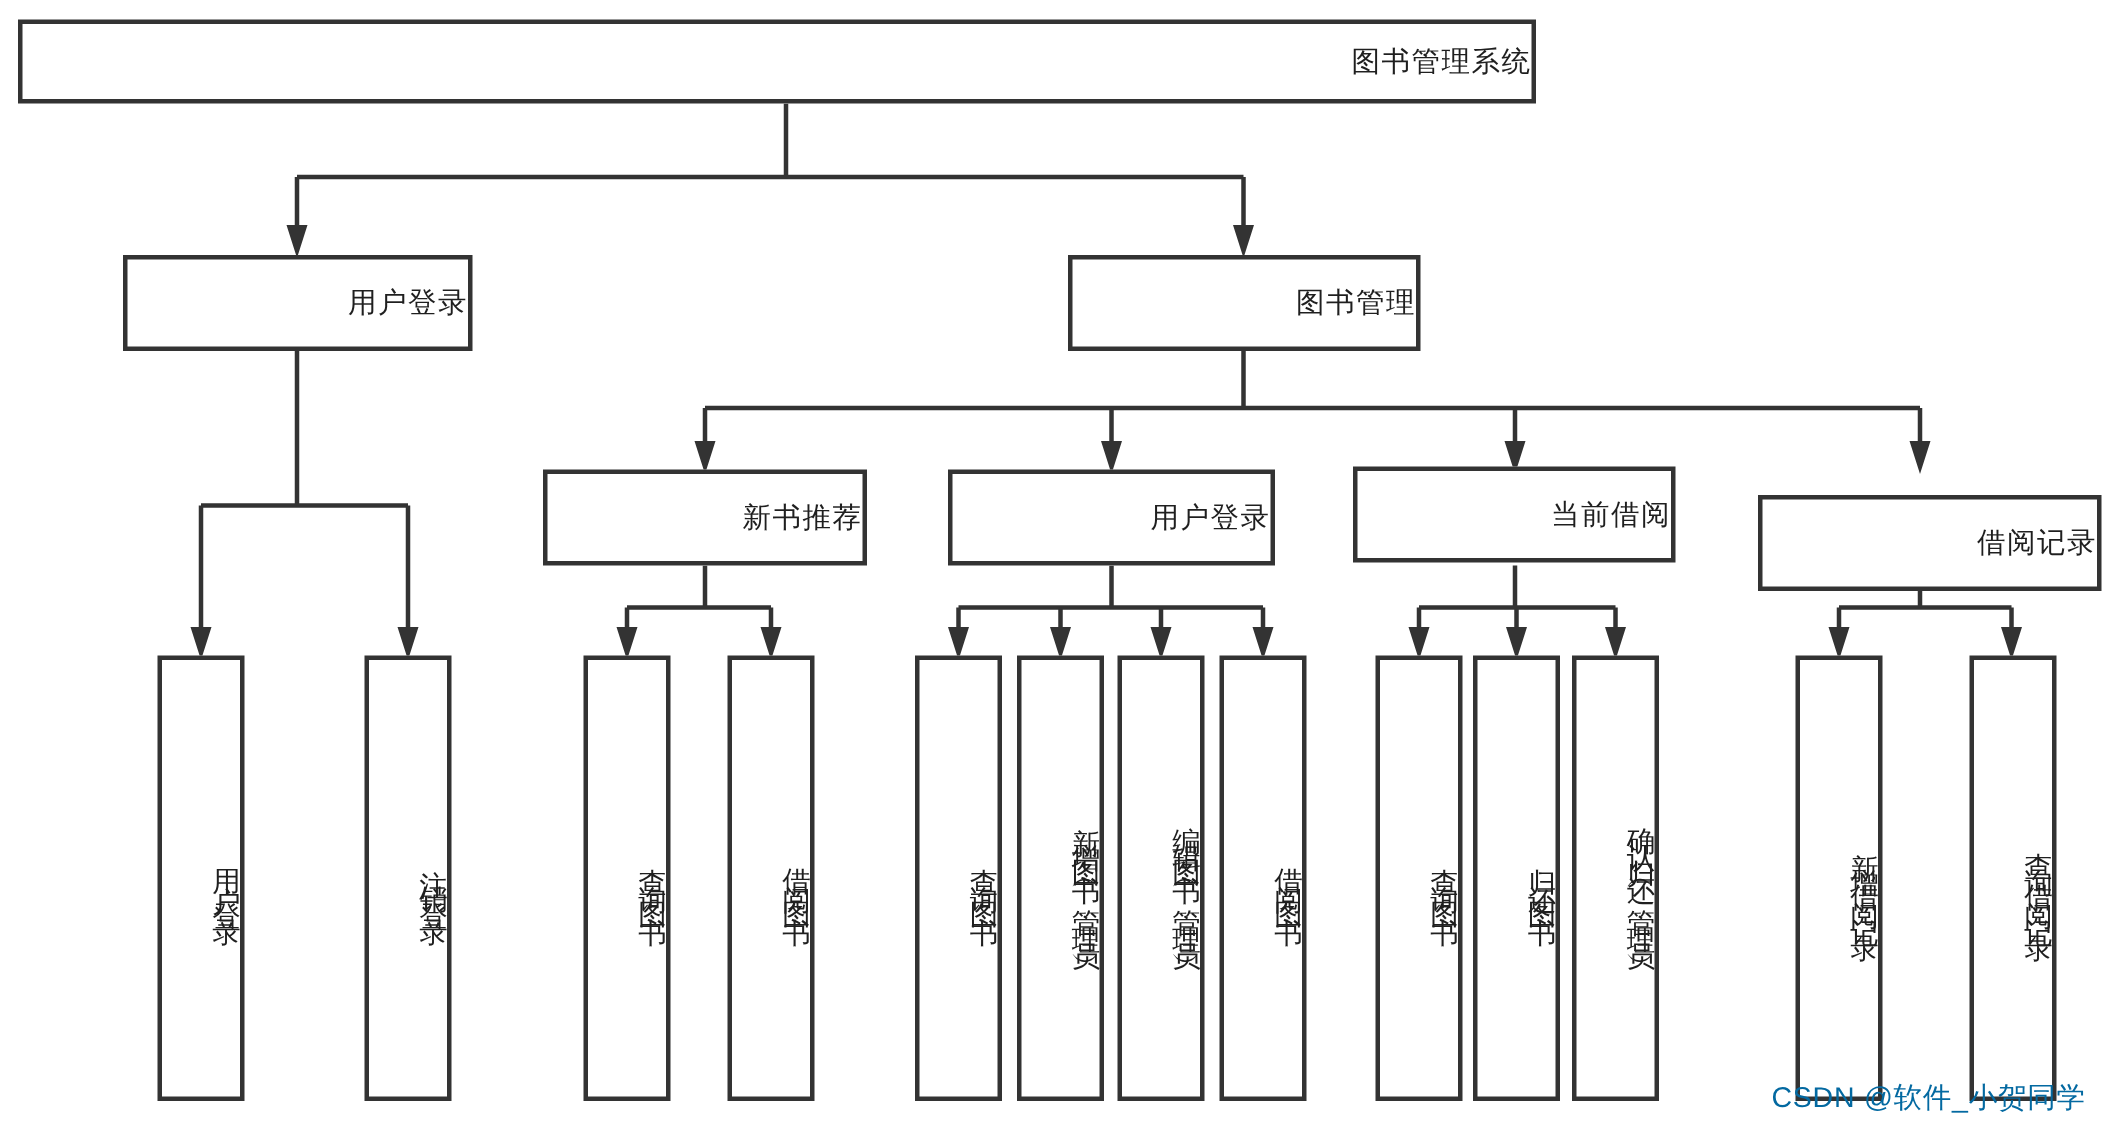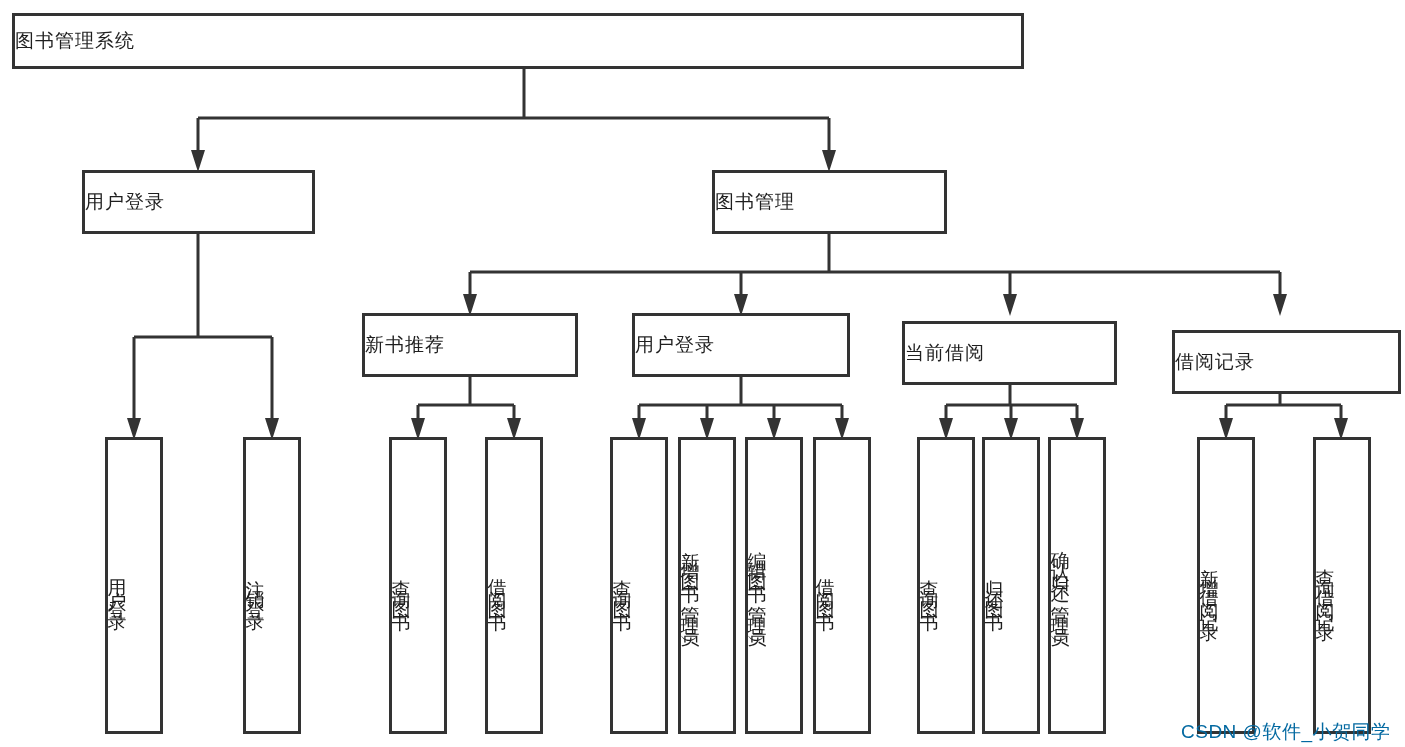--- a/index.html
+++ b/index.html
@@ -4,21 +4,21 @@
 <style>
   html,body { margin:0; padding:0; background:#ffffff; }
   .canvas {
     position:relative; width:1405px; height:747px; background:#ffffff;
     font-family:"Liberation Sans","DejaVu Sans",sans-serif; overflow:hidden;
     color:#1f1f1f;
   }
   .connector-layer { position:absolute; left:0; top:0; width:1405px; height:747px; }
   .box {
     position:absolute; background:#ffffff; border:3px solid #333333;
-    box-sizing:border-box; display:flex; align-items:center; justify-content:flex-start;
+    box-sizing:border-box; display:flex; align-items:center; justify-content:flex-end;
   }
   .hlabel { font-size:19px; letter-spacing:1px; white-space:nowrap; }
   .vlabel {
     writing-mode:vertical-lr; text-orientation:mixed;
     font-size:19px; letter-spacing:11px; line-height:1;
   }
   .watermark {
     position:absolute; left:1181px; top:719px; font-size:19px;
     color:#0369a1; letter-spacing:0.5px; white-space:nowrap; z-index:5;
   }
@@ -60,21 +60,21 @@
   <div class="box" style="left:712px;top:170px;width:235px;height:64px">
     <span class="hlabel">图书管理</span>
   </div>
 
   <div class="box" style="left:362px;top:313px;width:216px;height:64px">
     <span class="hlabel">新书推荐</span>
   </div>
   <div class="box" style="left:632px;top:313px;width:218px;height:64px">
     <span class="hlabel">用户登录</span>
   </div>
-  <div class="box" style="left:902px;top:321px;width:215px;height:64px">
+  <div class="box" style="left:902px;top:311px;width:215px;height:64px">
     <span class="hlabel">当前借阅</span>
   </div>
   <div class="box" style="left:1172px;top:330px;width:229px;height:64px">
     <span class="hlabel">借阅记录</span>
   </div>
 
   <div class="box" style="left:105px;top:437px;width:58px;height:297px">
     <span class="vlabel">用户登录</span>
   </div>
   <div class="box" style="left:243px;top:437px;width:58px;height:297px">

